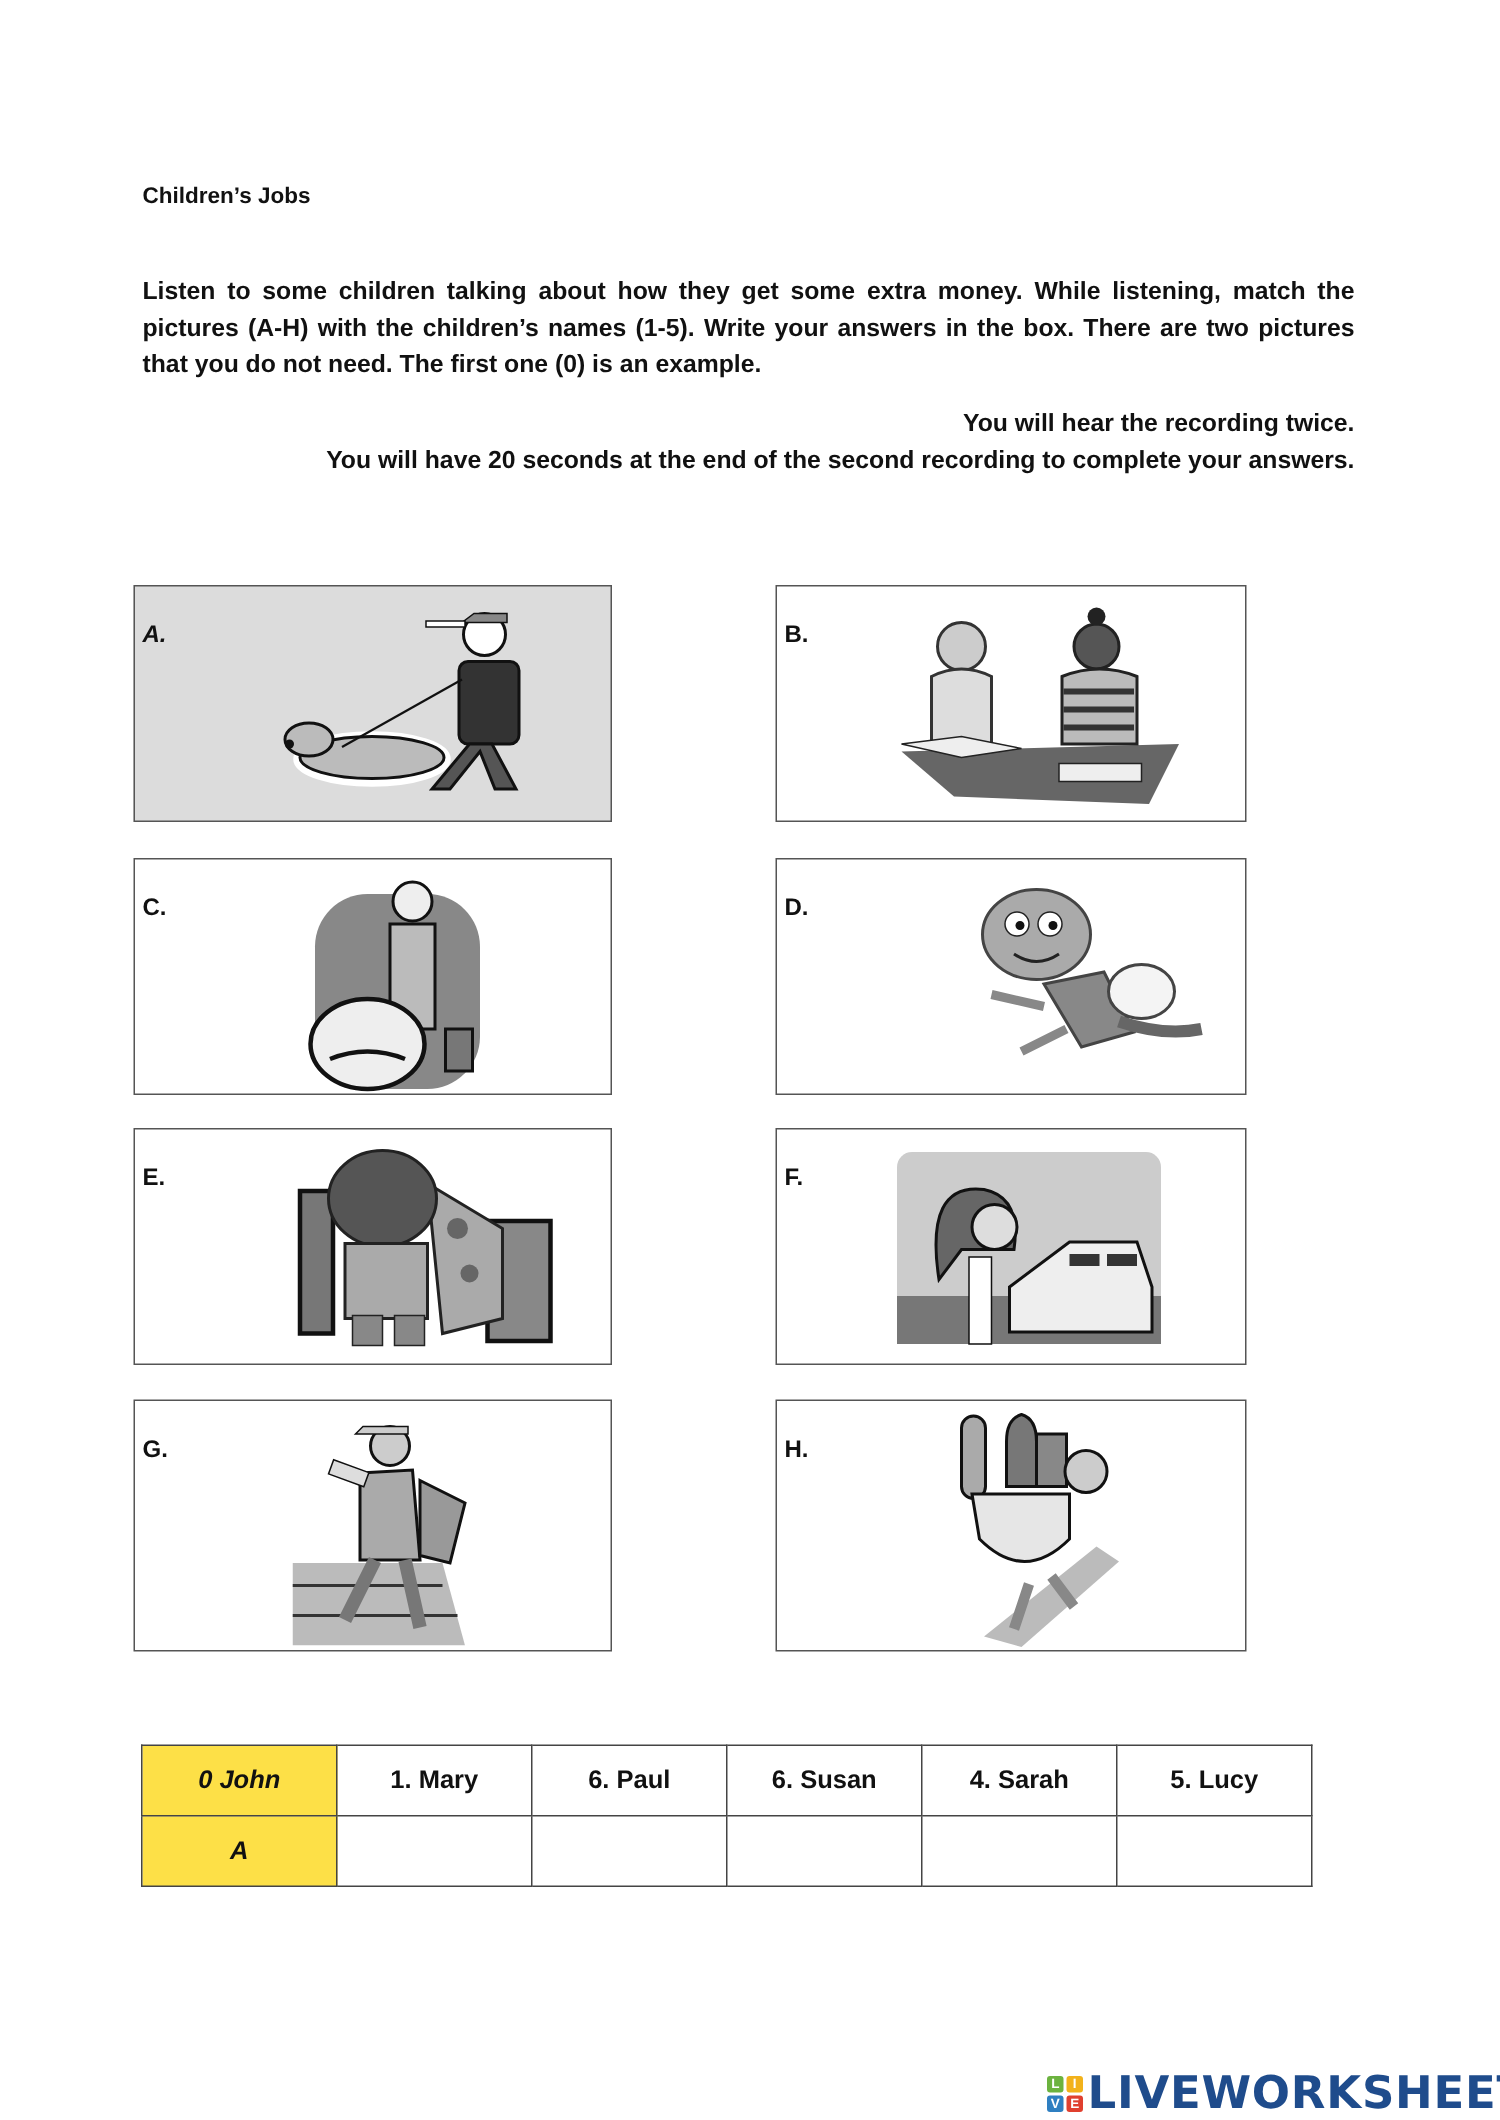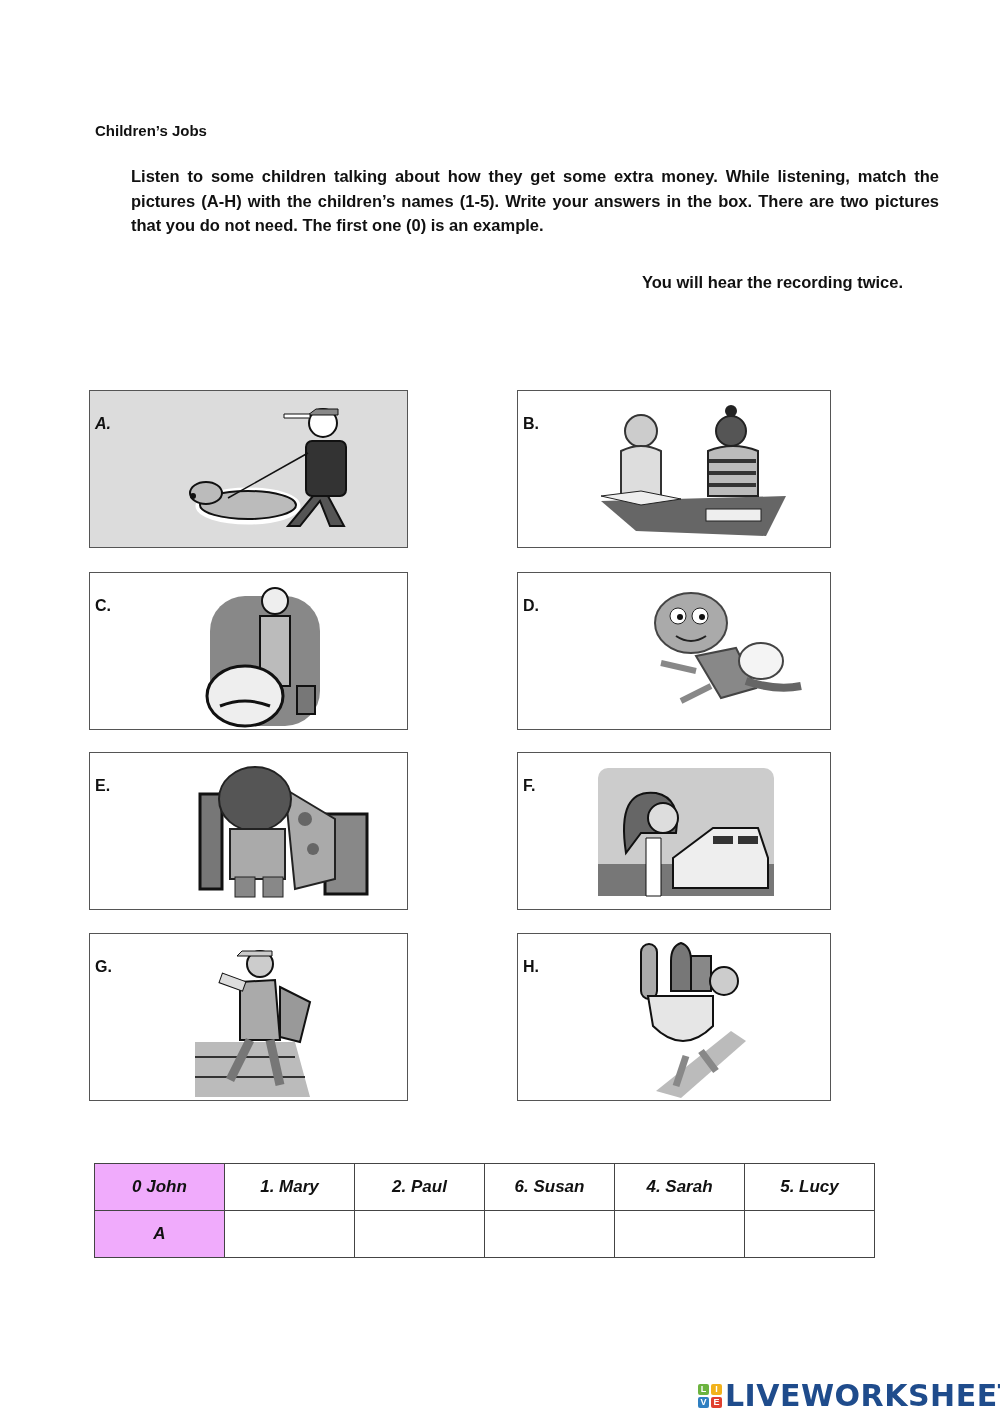--- a/index.html
+++ b/index.html
@@ -1,44 +1,45 @@
 <!DOCTYPE html>
 <html><head>
   <meta charset="utf-8">
   <style>
     html, body { margin: 0; padding: 0; background: #ffffff; }
     body { width: 1000px; height: 1413px; position: relative; overflow: hidden;
            font-family: "Liberation Sans", "DejaVu Sans", sans-serif; color: #111; }
     .title { position: absolute; left: 95px; top: 122px; font-size: 15px; font-weight: bold; }
     .para { position: absolute; left: 95px; width: 808px; font-size: 16.5px; font-weight: bold;
             line-height: 24.5px; text-align: justify; }
-    .p1 { top: 164px; margin-left: 36px; }
+    .p1 { top: 182px; }
     .p2 { top: 270px; text-align: right; }
     .box { position: absolute; border: 1.5px solid #555; background: #fff; box-sizing: border-box; }
     .box.shaded { background: #dcdcdc; }
     .box .lbl { position: absolute; left: 5px; top: 24px; font-size: 16px; font-weight: bold; }
     .box .lbl.ital { font-style: italic; }
     .box svg { position: absolute; }
     table.answers { position: absolute; left: 94px; top: 1163px; border-collapse: collapse; }
     table.answers td { border: 1.5px solid #444; height: 46px; text-align: center; font-size: 17px;
-                       font-weight: bold; padding: 0; font-style: italic; }
-    table.answers td.ex { background: #f0abfc; font-style: italic; width: 129px; }
+                       font-weight: bold; padding: 0; }
+    table.answers td.ex { background: #fde047; font-style: italic; width: 129px; }
     table.answers td.c { width: 129px; }
     .logo { position: absolute; left: 698px; top: 1378px; display: flex; align-items: center; }
     .logo-grid { display: grid; grid-template-columns: 11px 11px; grid-template-rows: 11px 11px; gap: 2px; margin-right: 3px; }
     .logo-grid span { font-size: 9px; font-weight: bold; color: #fff; text-align: center; line-height: 11px; border-radius: 2px; }
     .logo-text { font-size: 30px; font-weight: bold; color: #1f4c8c; letter-spacing: 0.5px; font-family: "DejaVu Sans", sans-serif; }
   </style>
 </head>
 <body>
 
 <div class="title">Children’s Jobs</div>
 <div class="para p1">Listen to some children talking about how they get some extra money. While listening, match the pictures (A-H) with the children’s names (1-5). Write your answers in the box. There are two pictures that you do not need. The first one (0) is an example.</div>
 <div class="para p2">
   <div>You will hear the recording twice.</div>
+  <div>You will have 20 seconds at the end of the second recording to complete your answers.</div>
 </div>
 
 <div class="box shaded" style="left:89px;top:390px;width:319px;height:158px;">
   <div class="lbl ital">A.</div>
   <svg style="left:98px;top:10px" width="190" height="135" viewBox="0 0 190 135">
     <g stroke="#fff" stroke-width="5" fill="none">
         <ellipse cx="60" cy="105" rx="50" ry="16"></ellipse>
       </g>
     <ellipse cx="60" cy="104" rx="48" ry="14" fill="#bbb" stroke="#111" stroke-width="2"></ellipse>
     <ellipse cx="18" cy="92" rx="16" ry="11" fill="#bbb" stroke="#111" stroke-width="2"></ellipse>
@@ -153,21 +154,21 @@
     <circle cx="88" cy="45" r="14" fill="#ccc" stroke="#111" stroke-width="2"></circle>
     <path d="M50 120 l-10 30 M65 115 l15 20" stroke="#888" stroke-width="7"></path>
   </svg>
 </div>
 
 <table class="answers">
   <tbody>
       <tr>
     <td class="ex">0 John</td>
     <td class="c">1. Mary</td>
-    <td class="c">2. Paul</td>
+    <td class="c">6. Paul</td>
     <td class="c">6. Susan</td>
     <td class="c">4. Sarah</td>
     <td class="c">5. Lucy</td>
   </tr>
   <tr>
     <td class="ex">A</td>
     <td class="c"></td>
     <td class="c"></td>
     <td class="c"></td>
     <td class="c"></td>

